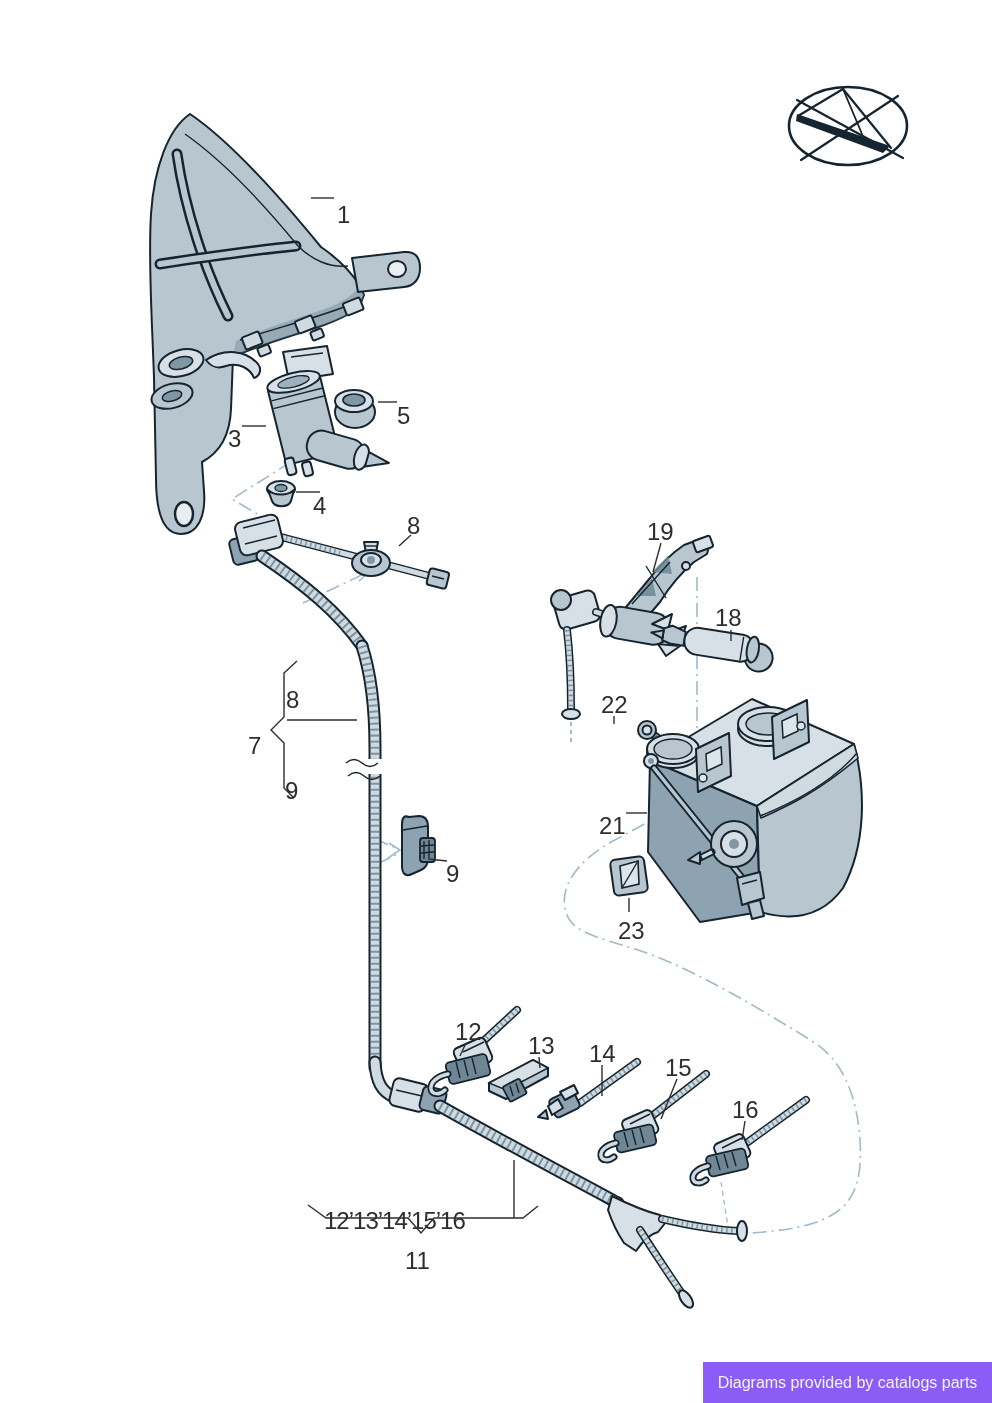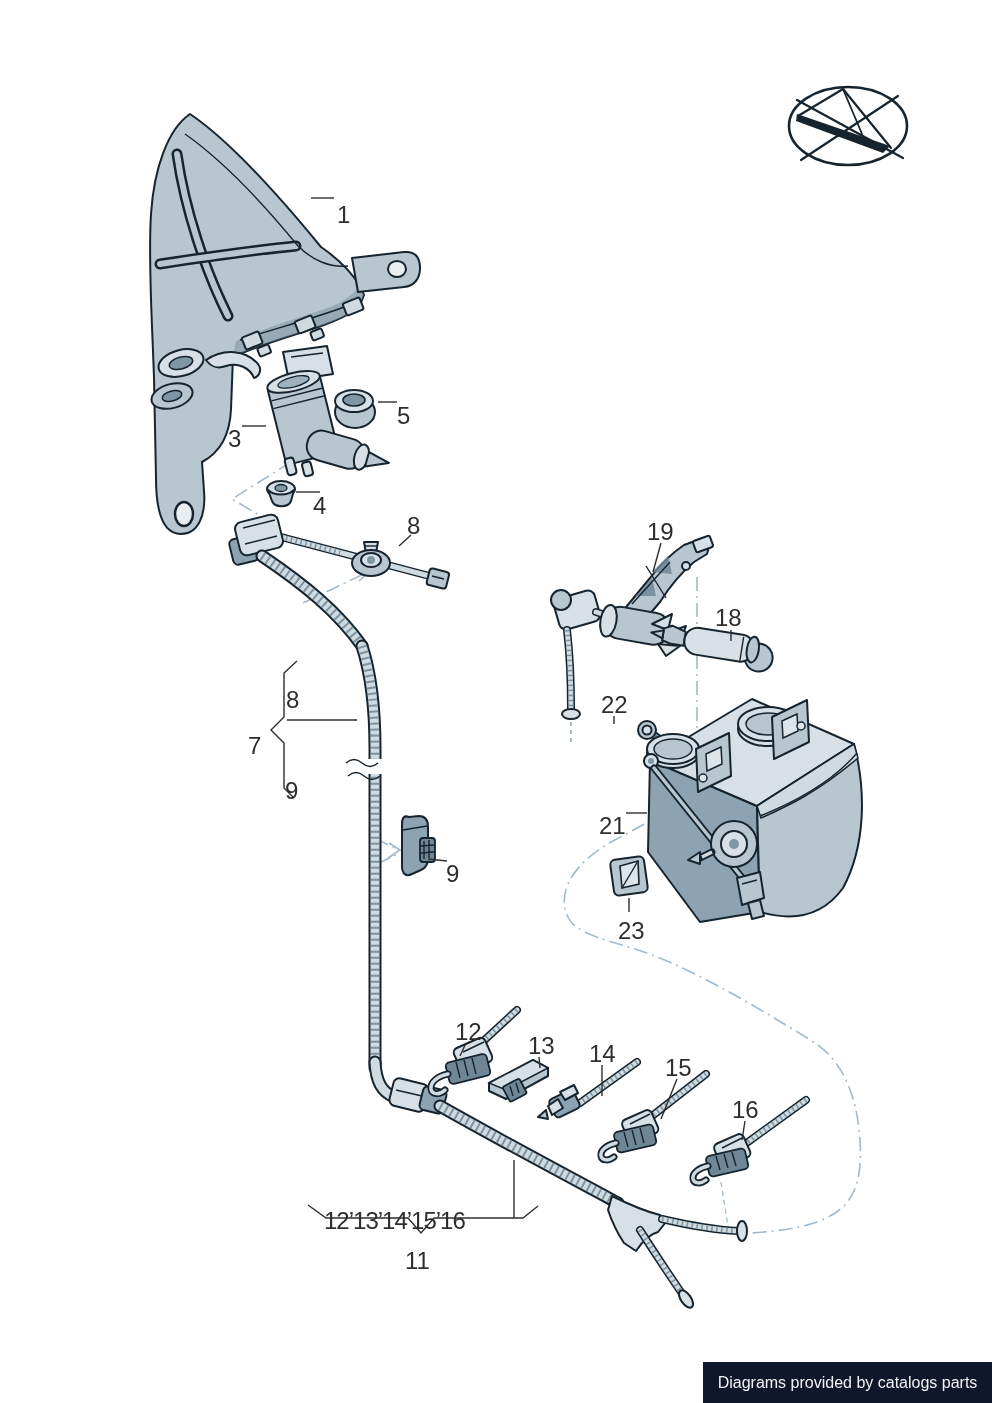--- a/index.html
+++ b/index.html
@@ -14,21 +14,21 @@
   .fXD{fill:#6f8795;}
   .dash{stroke:#9fbacd;stroke-width:1.6;fill:none;stroke-dasharray:14 5 2 5;}
   .ldr{stroke:#2e2e2e;stroke-width:1.4;fill:none;}
   .thin{stroke:#16242f;stroke-width:1.4;fill:none;}
   .hoseOut{stroke:#16242f;stroke-width:13;fill:none;stroke-linecap:round;}
   .hoseIn{stroke:#cfdae1;stroke-width:9;fill:none;stroke-linecap:round;}
   .hoseRib{stroke:#5b7585;stroke-width:9;fill:none;stroke-dasharray:2 4;opacity:.7;}
   .hoseOutT{stroke:#16242f;stroke-width:8;fill:none;stroke-linecap:round;}
   .hoseInT{stroke:#cfdae1;stroke-width:5;fill:none;stroke-linecap:round;}
   .hoseRibT{stroke:#5b7585;stroke-width:5;fill:none;stroke-dasharray:1.5 3.5;opacity:.7;}
-  .footer{position:absolute;left:703px;top:1362px;width:289px;height:41px;background:#0f172a;
+  .footer{position:absolute;left:703px;top:1362px;width:289px;height:41px;background:#8b5cf6;
     color:#f2f2f2;display:flex;align-items:center;justify-content:center;
     font-family:"Liberation Sans",sans-serif;font-size:16px;}
 </style>
 </head>
 <body>
 
 <div class="stage">
 <svg width="992" height="1403" viewBox="0 0 992 1403">
 
   <g>

